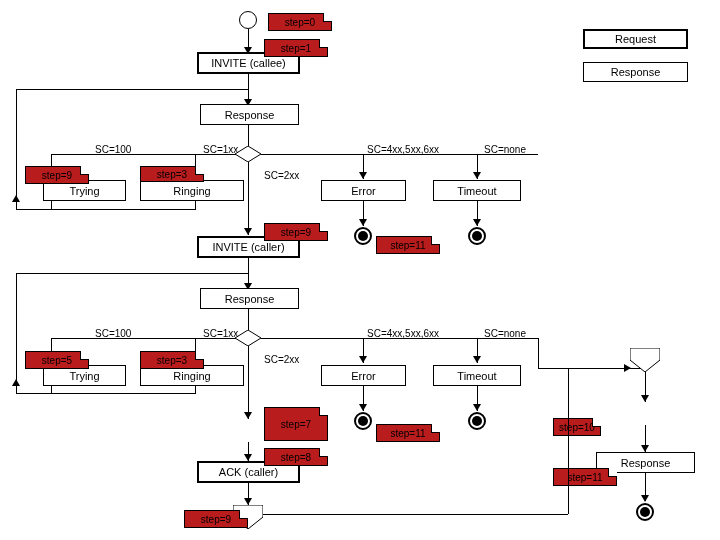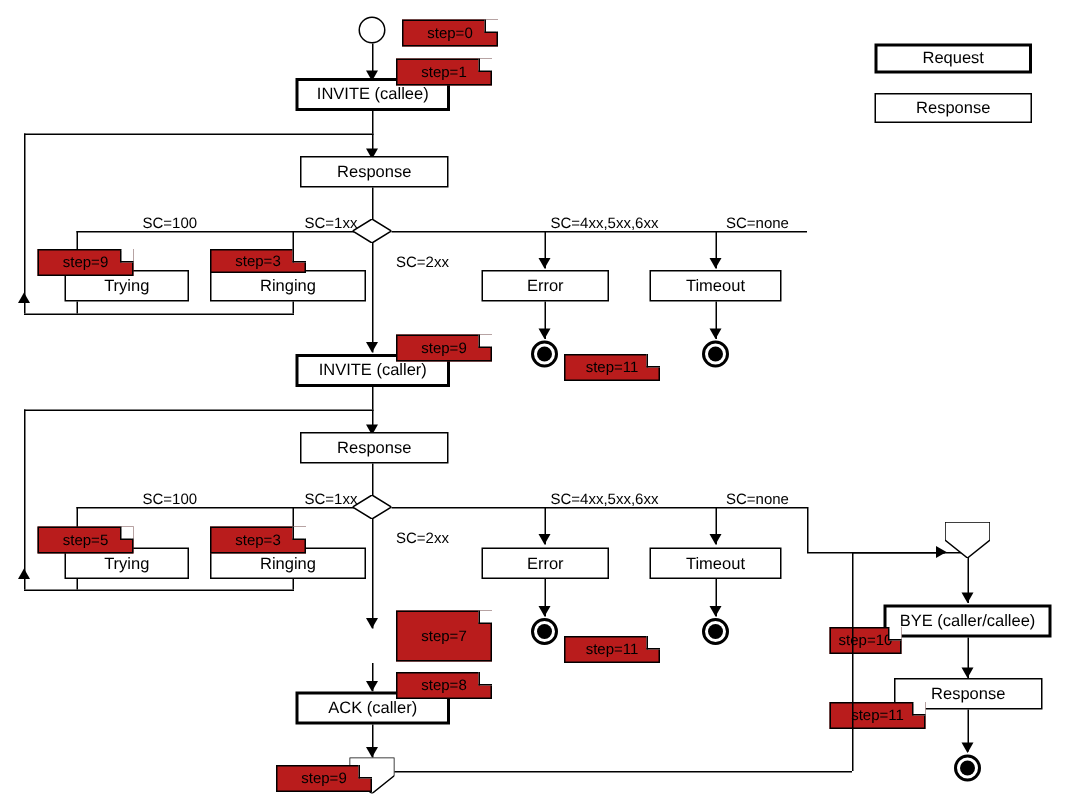--- a/index.html
+++ b/index.html
@@ -397,23 +397,20 @@
 
   <div class="merge" style="left:630px; top:348px;">
     <svg width="30" height="24" viewBox="0 0 30 24">
       <polygon points="0,0 30,0 30,12 15,24 0,12" fill="#ffffff" stroke="#000000" stroke-width="1"></polygon>
     </svg>
   </div>
 
   <div class="vline" style="left:645px; top:372px; height:30px;"></div>
   <div class="arrowdown" style="left:641px; top:395px;"></div>
 
-  <div class="node bold" style="left:589px; top:403px; width:112px; height:22px;">
-    <span>BYE (caller/callee)</span>
-  </div>
   <div class="note" style="left:553px; top:418px; width:48px; height:18px;">
     <span>step=10</span>
     <span class="note-clip"></span>
   </div>
 
   <div class="vline" style="left:645px; top:425px; height:27px;"></div>
   <div class="arrowdown" style="left:641px; top:445px;"></div>
 
   <div class="node" style="left:596px; top:452px; width:99px; height:21px;">
     <span>Response</span>

